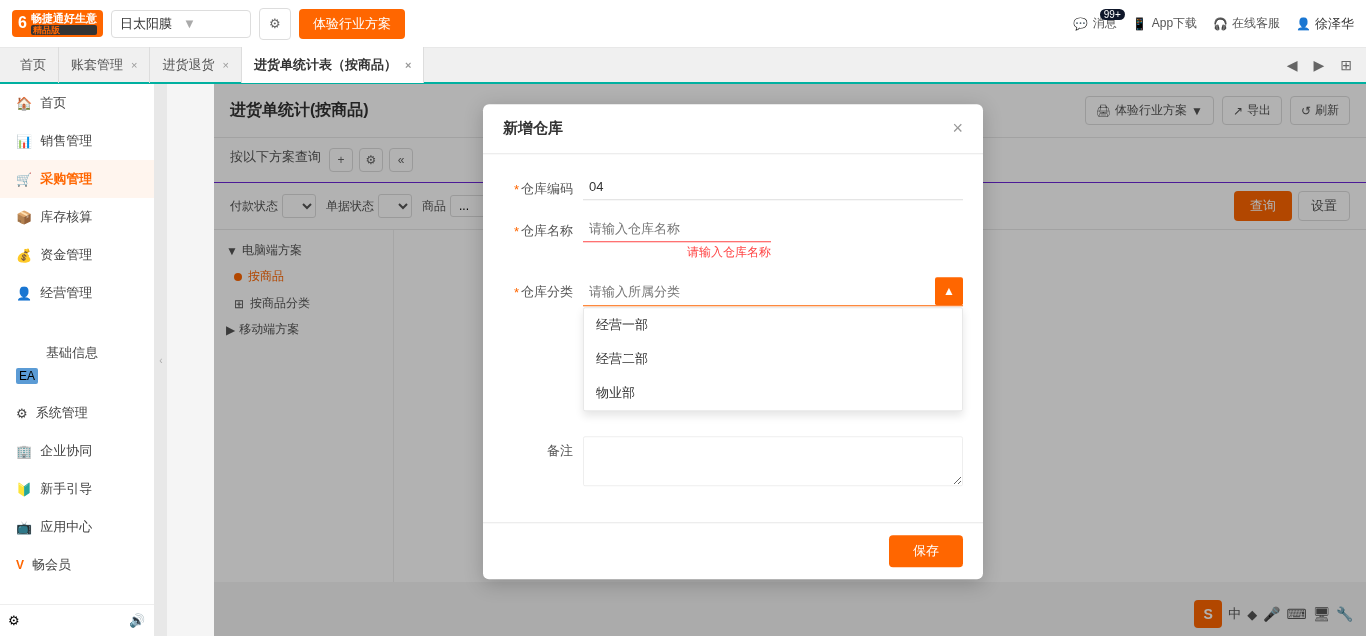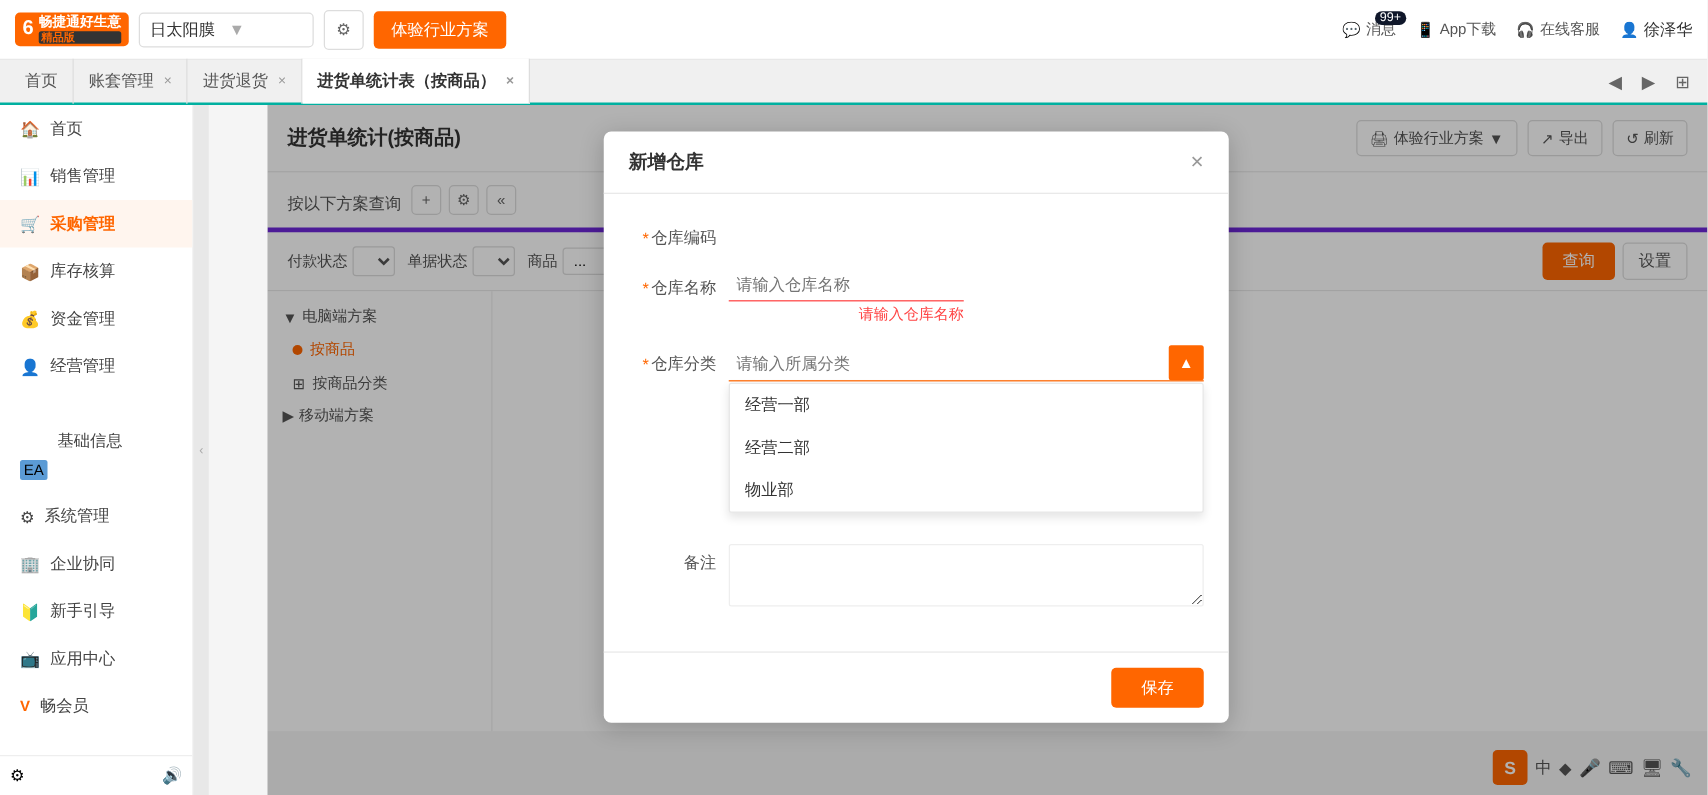--- a/index.html
+++ b/index.html
@@ -91,21 +91,21 @@
     .page-actions { display: flex; align-items: center; gap: 8px; }
     .action-btn {
       display: flex; align-items: center; gap: 4px; padding: 5px 10px;
       border: 1px solid #ddd; border-radius: 4px; cursor: pointer; color: #555;
       background: #fff; font-size: 12px;
     }
 
     
     .query-panel {
       display: flex; padding: 10px 16px; background: #fff;
-      border-bottom: 4px solid #6d28d9; align-items: flex-end; gap: 8px;
+      border-bottom: 1px solid #6d28d9; align-items: flex-start; gap: 8px;
     }
     .query-label { color: #555; font-size: 13px; }
     .query-controls { display: flex; gap: 6px; }
     .query-icon-btn {
       width: 24px; height: 24px; display: flex; align-items: center; justify-content: center;
       border: 1px solid #ddd; border-radius: 4px; cursor: pointer; color: #666; font-size: 12px;
     }
     .query-actions { margin-left: auto; display: flex; gap: 6px; }
 
     
@@ -459,20 +459,21 @@
     <span class="modal-title">新增仓库</span>
     <span class="modal-close">×</span>
   </div>
   <div class="modal-body">
 
     <div class="form-row">
       <div class="form-label">
         <span class="required">*</span>
         <span>仓库编码</span>
       </div>
+      <input class="form-control" style="border-bottom: 1px solid rgb(221, 221, 221);" value="04">
     </div>
 
     <div class="form-row" style="flex-direction:column;">
       <div style="display:flex; align-items:flex-start; gap:10px;">
         <div class="form-label">
           <span class="required">*</span>
           <span>仓库名称</span>
         </div>
         <div class="form-control-wrap">
           <input class="form-control error-border" placeholder="请输入仓库名称" style="">

